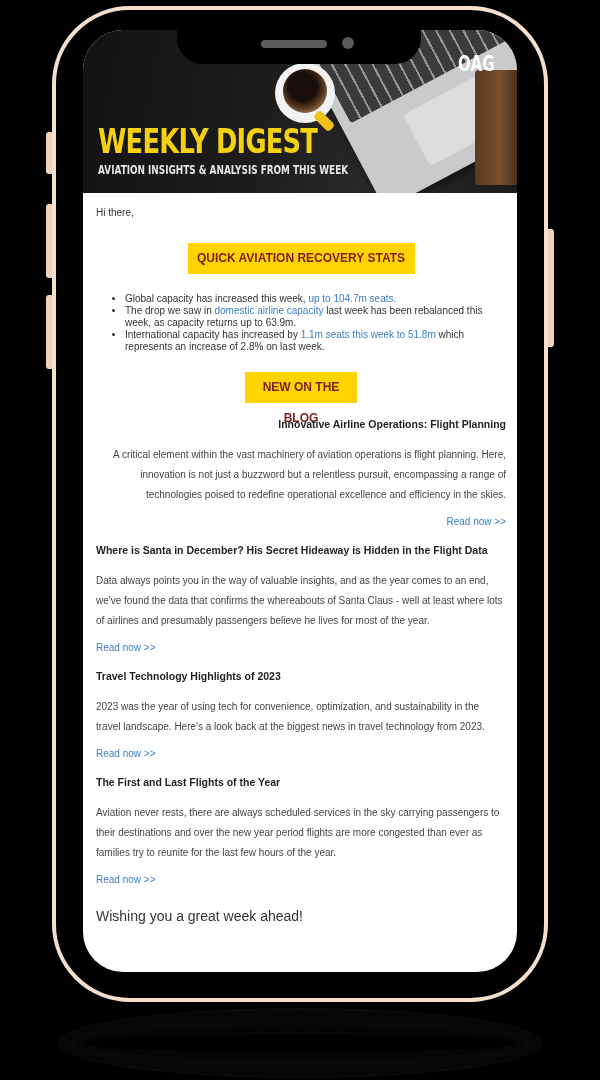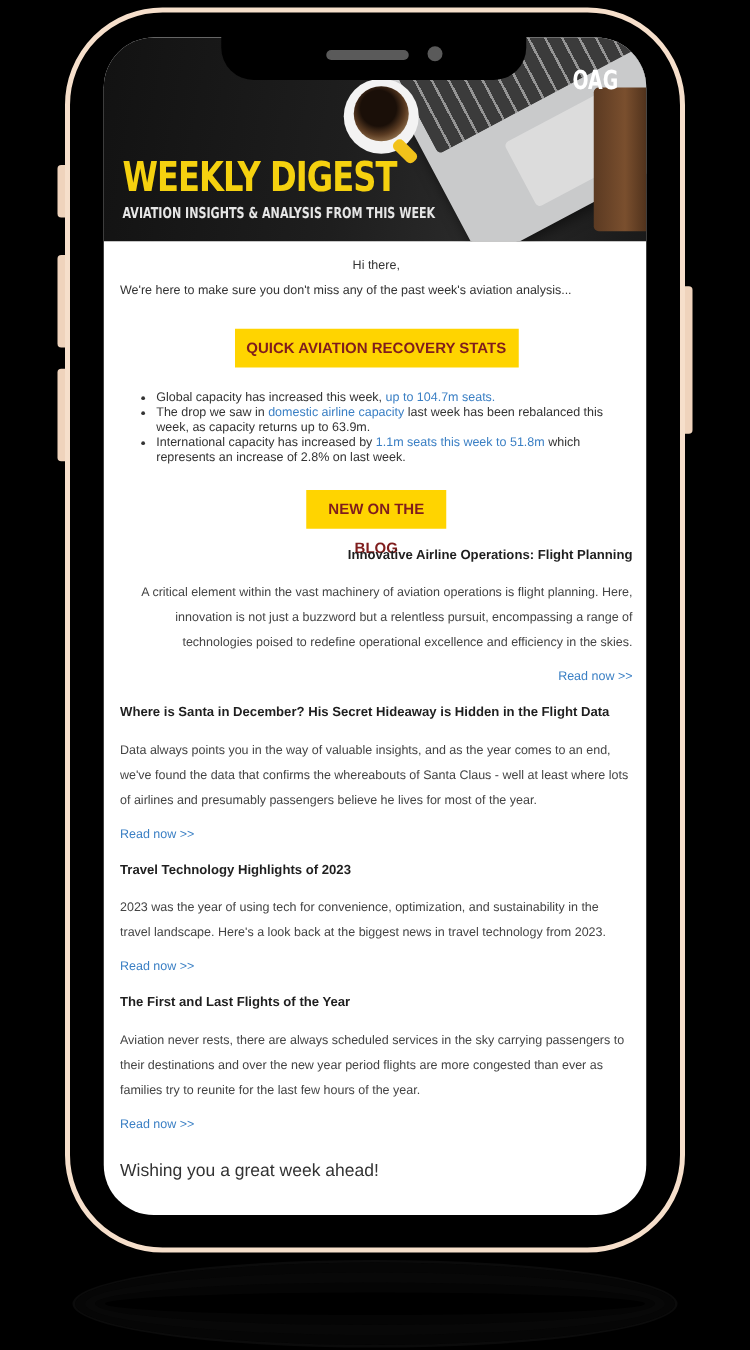--- a/index.html
+++ b/index.html
@@ -20,21 +20,21 @@
   .keys { position:absolute; left:10px; top:8px; width:190px; height:70px; background:repeating-linear-gradient(90deg,#2c2c2c 0 10px,#8f8f8f 10px 12px), #2c2c2c; border-radius:4px; opacity:.9; }
   .trackpad { position:absolute; left:60px; top:95px; width:90px; height:58px; background:#dcdcdc; border-radius:4px; }
   .book { position:absolute; left:392px; top:40px; width:50px; height:115px; background:linear-gradient(90deg,#5b3a22,#7a4f2e,#3d2514); border-radius:4px; }
   .cup { position:absolute; left:192px; top:33px; width:60px; height:60px; border-radius:50%; background:#f3f3f3; }
   .coffee { position:absolute; left:8px; top:6px; width:44px; height:44px; border-radius:50%; background:radial-gradient(circle at 45% 40%,#1a0f08 0 40%,#5a3b22 60%,#8a6a48 75%,#2a1a0e 100%); }
   .handle { position:absolute; left:236px; top:80px; width:10px; height:22px; background:#f2c21a; border-radius:4px; transform:rotate(-45deg); }
   .hero-title { position:absolute; left:15px; top:92px; font-family:"DejaVu Sans", sans-serif; font-weight:bold; font-size:33px; color:#f5d10f; letter-spacing:-1px; transform:scaleX(0.78); transform-origin:left top; white-space:nowrap; }
   .hero-sub { position:absolute; left:15px; top:133px; font-family:"DejaVu Sans", sans-serif; font-weight:bold; font-size:12px; color:#e6e6e6; transform:scaleX(0.74); transform-origin:left top; white-space:nowrap; }
   .logo { position:absolute; left:375px; top:22px; font-family:"DejaVu Sans", sans-serif; font-weight:bold; font-size:21px; color:#fff; transform:scaleX(0.72); transform-origin:left top; }
   .content { position:absolute; left:13px; top:176px; width:410px; color:#333; font-size:10px; }
-  .greet { margin:0 0 7px 0; line-height:13px;text-align:center; }
+  .greet { margin:0 0 7px 0; line-height:13px; }
   .intro { margin:0; line-height:13px; }
   .cta { display:block; margin:0 auto; background:#ffd400; color:#7f1d1d; font-weight:bold; text-align:center; font-size:12px; }
   .cta.stats { width:227px; height:31px; line-height:31px; margin-top:24px; }
   .cta.blog { width:112px; height:31px; line-height:31px; margin-top:19px; }
   ul.stats-list { margin:19px 0 0 0; padding-left:29px; line-height:12px; font-size:10px; }
   ul.stats-list li { margin:0; }
   .hl { color:#3a7fc4; }
   .post { margin-top:12px; }
   .post-title { font-weight:bold; font-size:10.5px; color:#1f1f1f; margin:0; line-height:14px; }
   .post-body { margin:14px 0 0 0; line-height:20px; font-size:10px; color:#444; }
@@ -68,21 +68,20 @@
         <div class="coffee"></div>
       </div>
     <div class="handle"></div>
     <div class="logo">OAG</div>
     <div class="hero-title">WEEKLY DIGEST</div>
     <div class="hero-sub">AVIATION INSIGHTS &amp; ANALYSIS FROM THIS WEEK</div>
   </div>
 
   <div class="content">
     <p class="greet">Hi there,</p>
-    <p class="intro">We're here to make sure you don't miss any of the past week's aviation analysis...</p>
 
     <div class="cta stats">QUICK AVIATION RECOVERY STATS</div>
 
     <ul class="stats-list">
       <li><span>Global capacity has increased this week, </span><span class="hl">up to 104.7m seats.</span><span></span></li>
       <li><span>The drop we saw in </span><span class="hl">domestic airline capacity</span><span> last week has been rebalanced this week, as capacity returns up to 63.9m.</span></li>
       <li><span>International capacity has increased by </span><span class="hl">1.1m seats this week to 51.8m</span><span> which represents an increase of 2.8% on last week.</span></li>
     </ul>
 
     <div class="cta blog">NEW ON THE BLOG</div>

